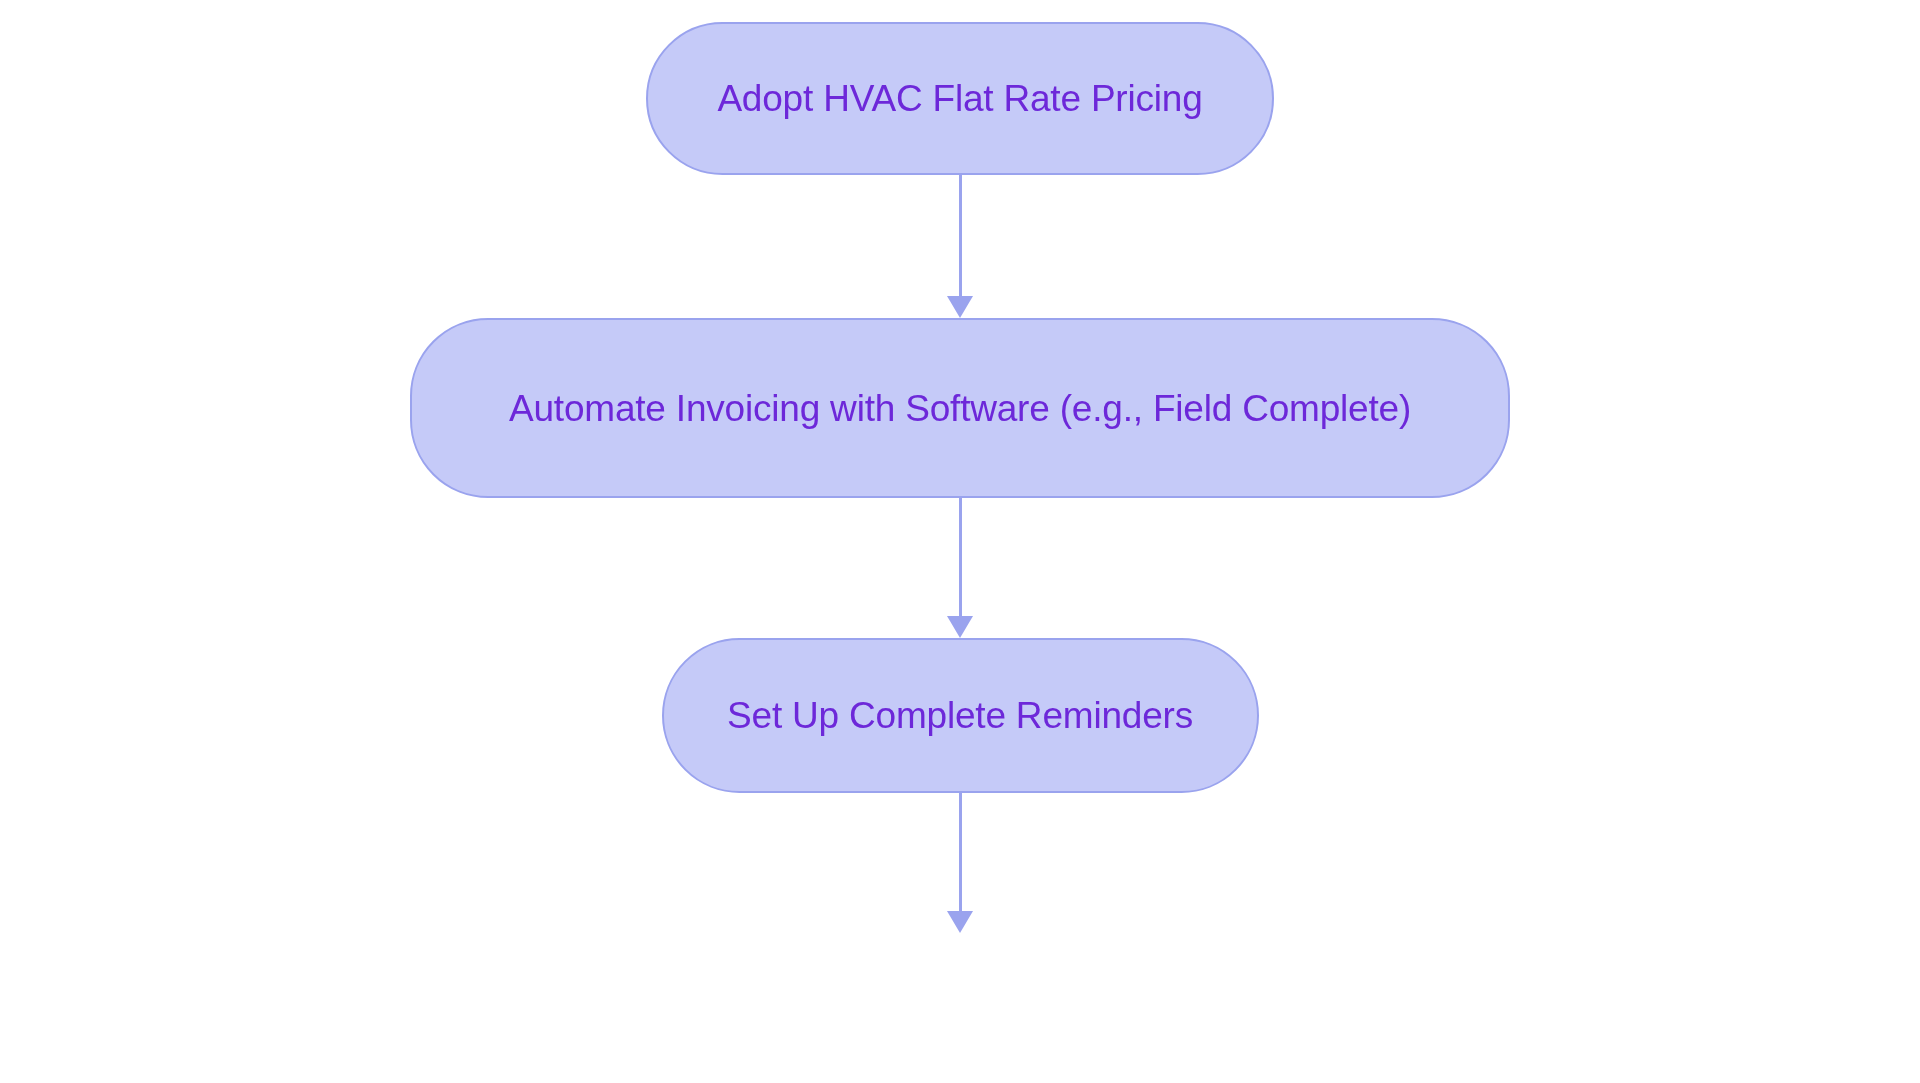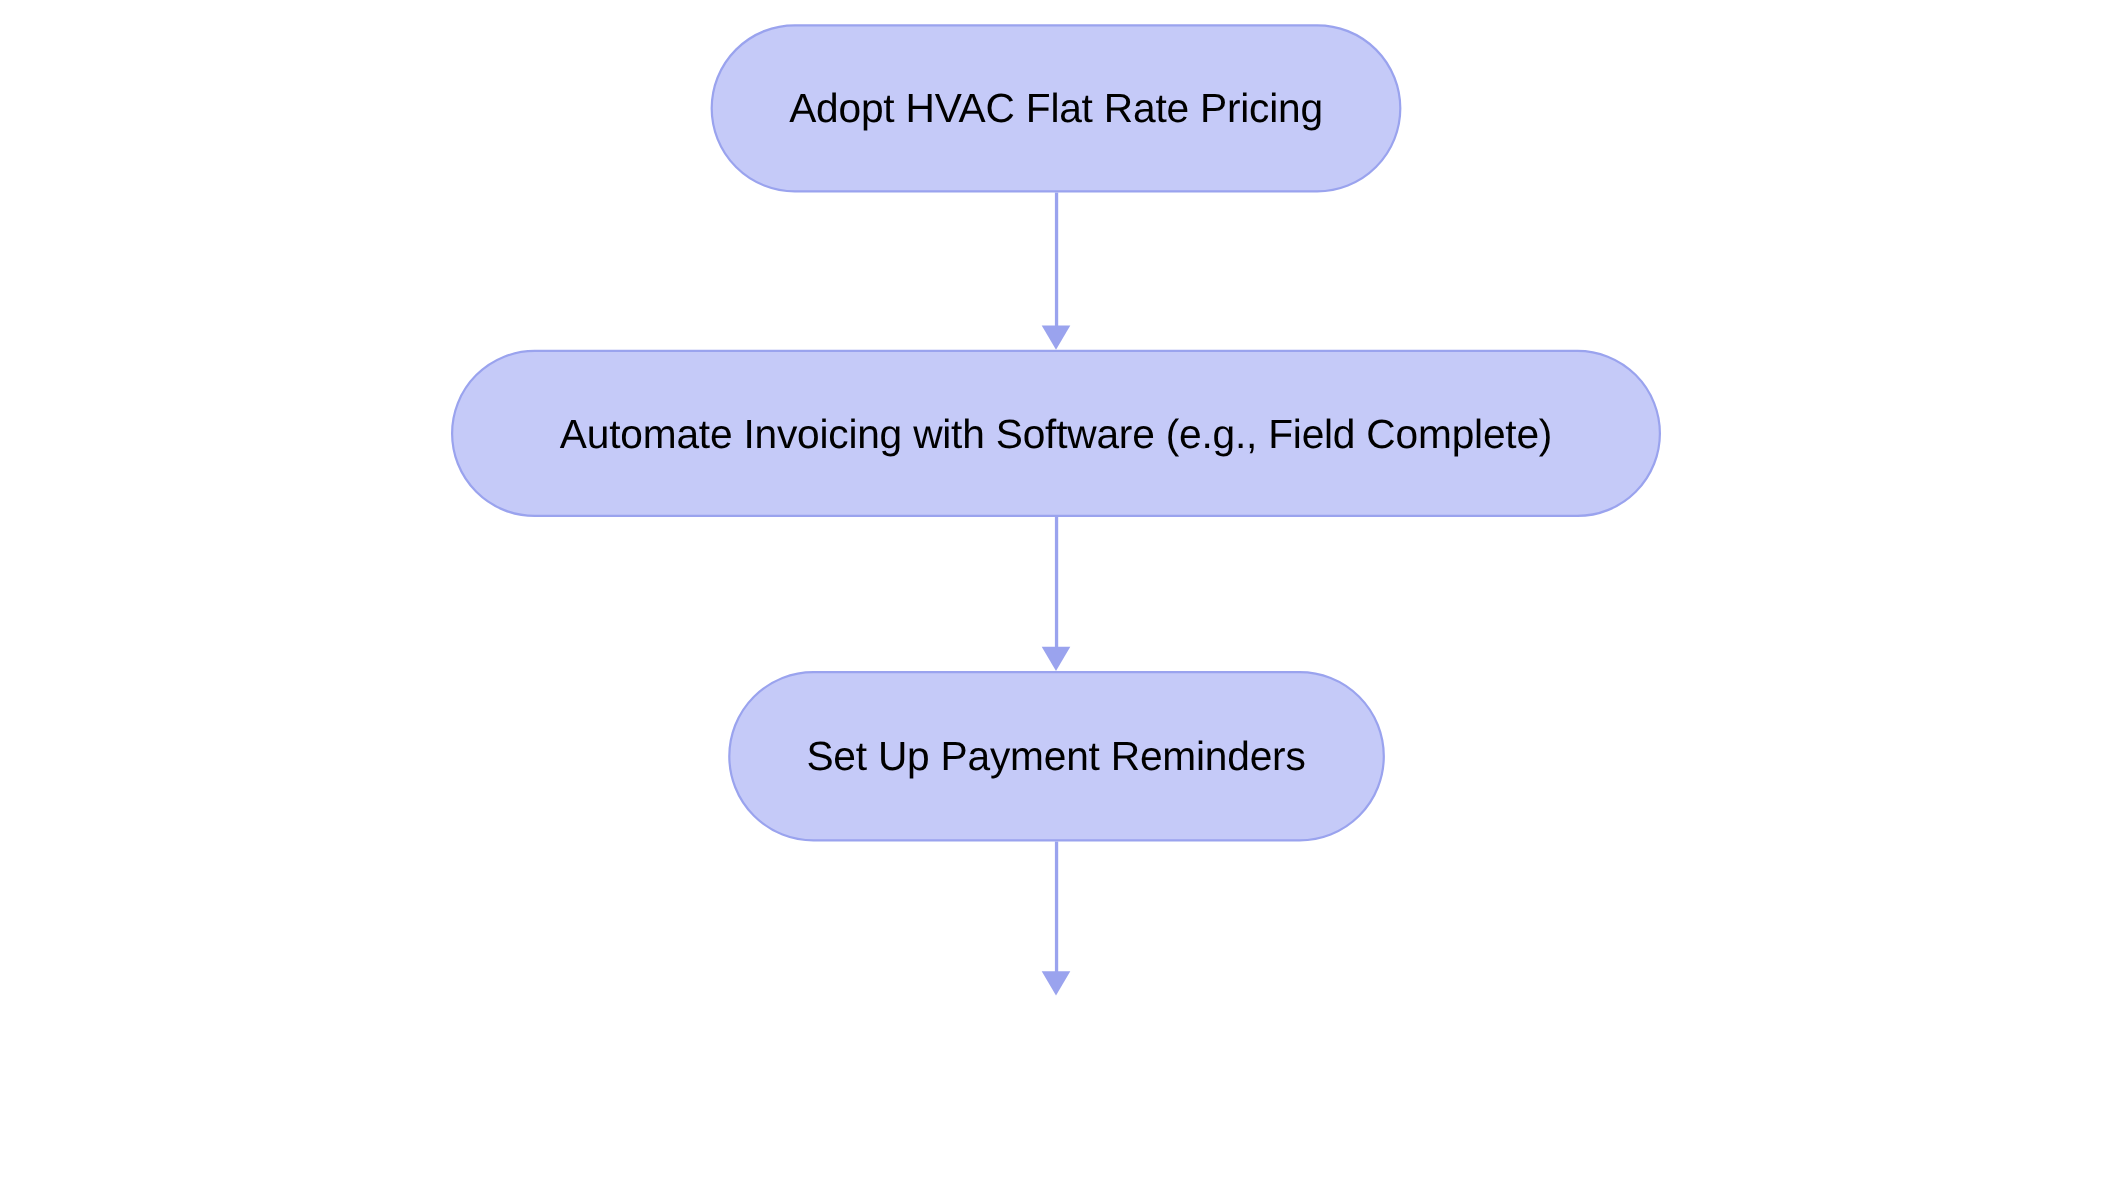--- a/index.html
+++ b/index.html
@@ -29,21 +29,21 @@
     align-items: center;
   }
   .node {
     box-sizing: border-box;
     display: flex;
     align-items: center;
     justify-content: center;
     background: #c5caf8;
     border: 2px solid #9aa3ee;
     border-radius: 78px;
-    color: #000000;
+    color: #6d28d9;
     font-size: 37px;
     font-weight: 400;
     letter-spacing: -0.2px;
     white-space: nowrap;
     line-height: 1;
   }
   .node-label {
     display: block;
     padding: 0 4px;
   }
@@ -65,21 +65,21 @@
     border-left: 13px solid transparent;
     border-right: 13px solid transparent;
     border-top: 22px solid #9aa3ee;
     flex: 0 0 auto;
     margin-top: -1px;
   }
 
   
   #node-1 { width: 628px; height: 153px; margin-top: 22px; }
   #conn-1 { height: 143px; }
-  #node-2 { width: 1100px; height: 152px; text-align: center; }
+  #node-2 { width: 1100px; height: 180px; text-align: center; }
   #conn-2 { height: 140px; }
   #node-3 { width: 597px; height: 155px; }
   #conn-3 { height: 140px; }
   #node-4 { width: 952px; height: 155px; }
 </style>
 </head>
 <body>
 
 <div id="canvas">
   <div class="flow-col">
@@ -96,21 +96,21 @@
     <div class="node" id="node-2">
       <span class="node-label">Automate Invoicing with Software (e.g., Field Complete)</span>
     </div>
 
     <div class="connector" id="conn-2">
       <span class="stem"></span>
       <span class="head"></span>
     </div>
 
     <div class="node" id="node-3">
-      <span class="node-label">Set Up Payment Reminders</span>
+      <span class="node-label">Set Up Complete Reminders</span>
     </div>
 
     <div class="connector" id="conn-3">
       <span class="stem"></span>
       <span class="head"></span>
     </div>
 
 
   </div>
 </div>

